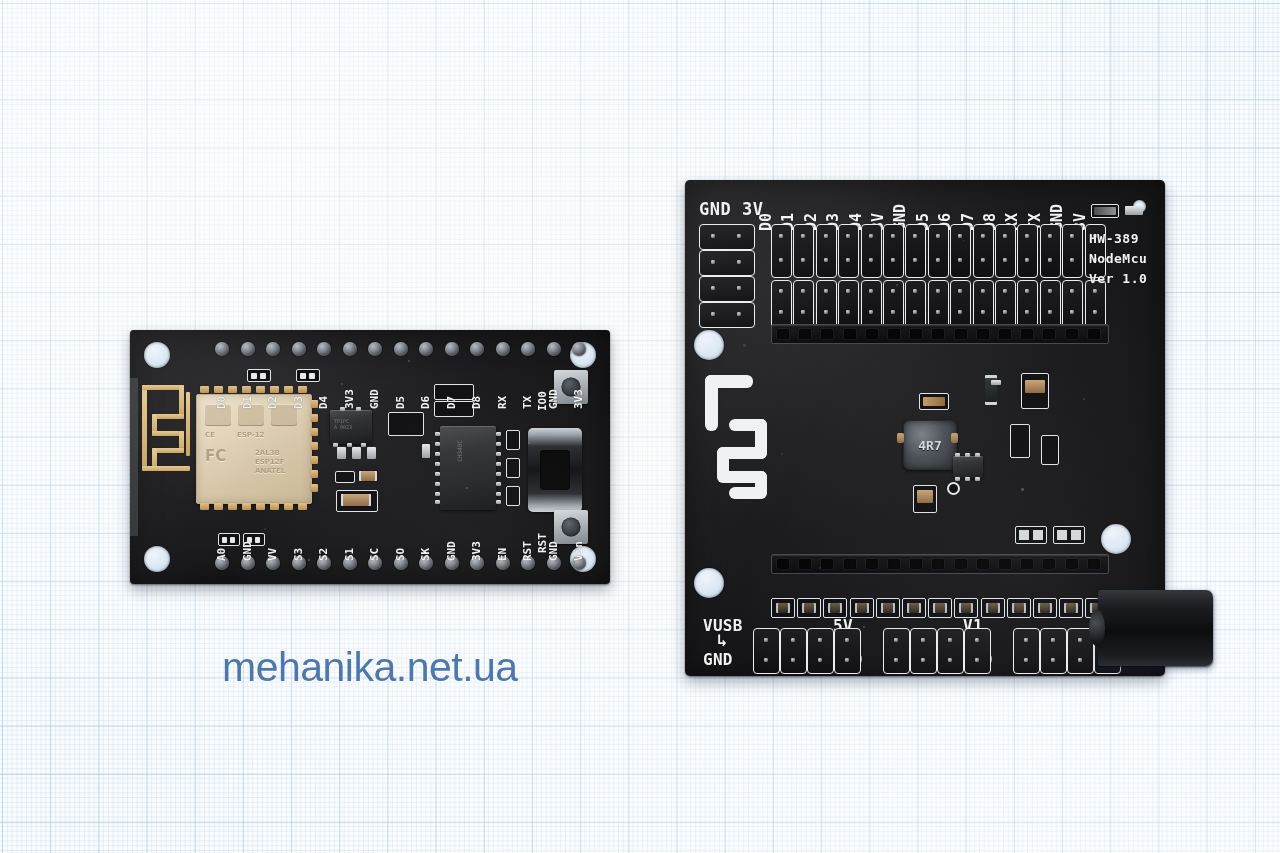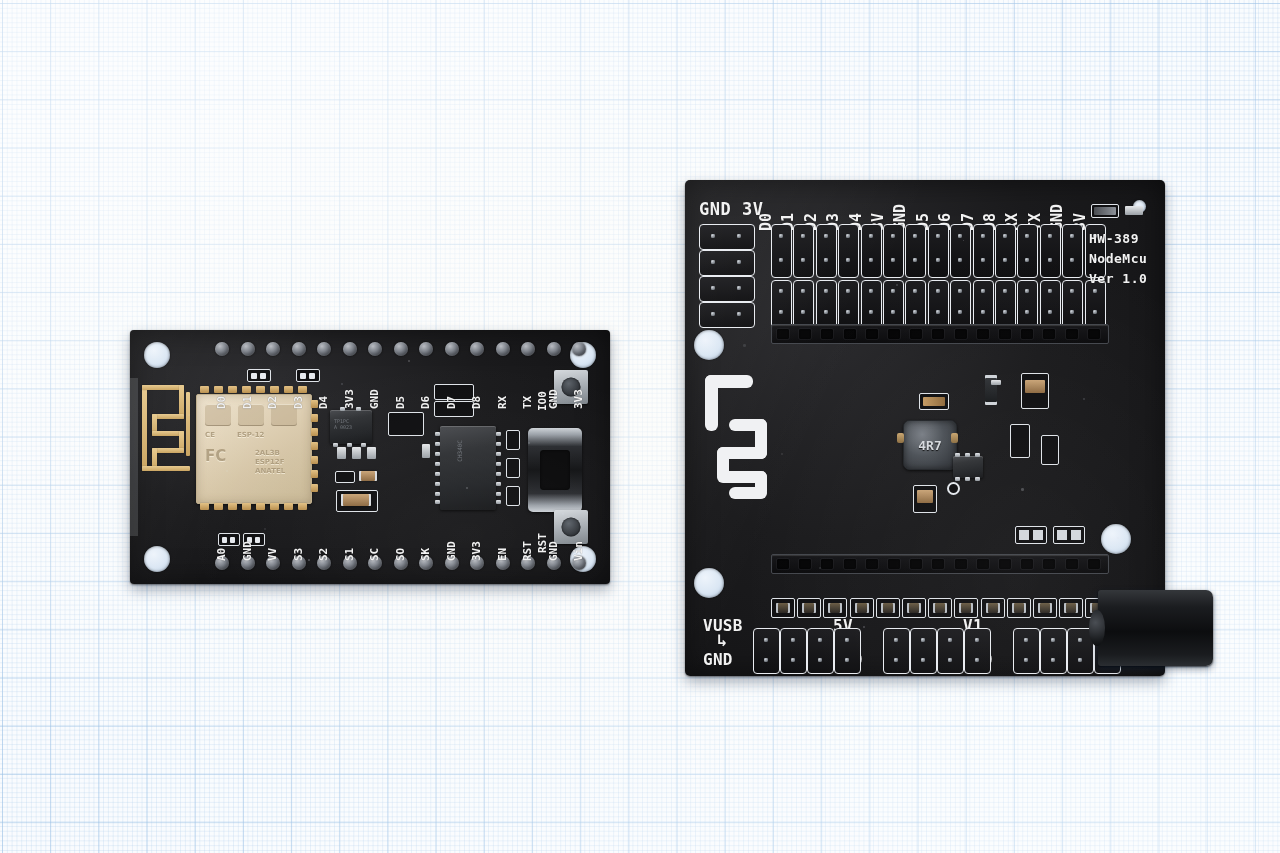--- a/index.html
+++ b/index.html
@@ -796,14 +796,15 @@
       <div class="dust" style="left:398px;top:218px;width:2.4px;height:2.4px;opacity:0.37;"></div>
       <div class="dust" style="left:278px;top:60px;width:1.4px;height:1.4px;opacity:0.49;"></div>
       <div class="dust" style="left:96px;top:273px;width:2.2px;height:2.2px;opacity:0.25;"></div>
       <div class="dust" style="left:432px;top:357px;width:1.5px;height:1.5px;opacity:0.37;"></div>
       <div class="dust" style="left:178px;top:446px;width:2.3px;height:2.3px;opacity:0.49;"></div>
       <div class="dust" style="left:317px;top:422px;width:1.4px;height:1.4px;opacity:0.25;"></div>
     </div>
 
   <div class="dcjack" style="left:1098px;top:590px;width:115px;height:76px;"></div>
 
+  <div class="watermark">mehanika.net.ua</div>
 
 </div>
 
 </body></html>

